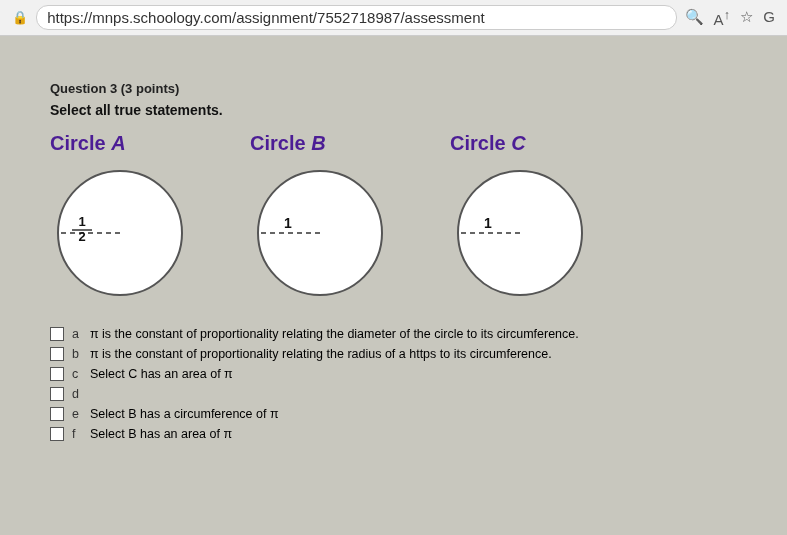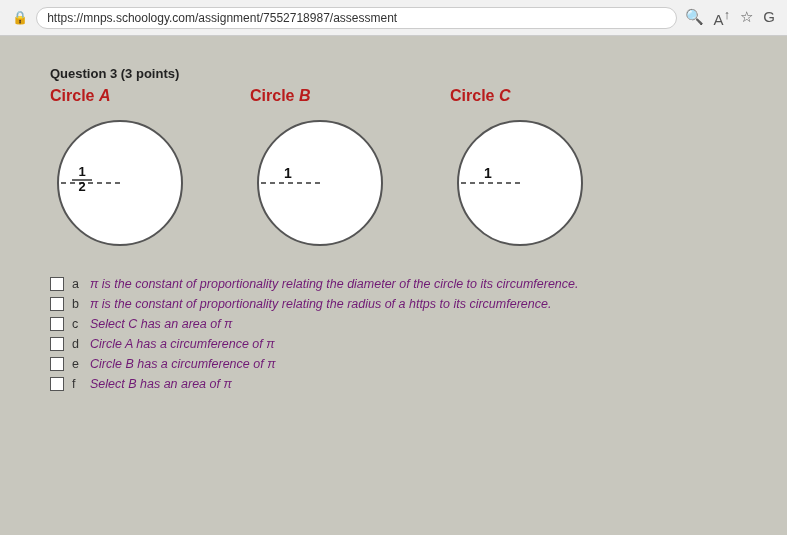--- a/index.html
+++ b/index.html
@@ -23,32 +23,32 @@
     .lock-icon {
       color: #555;
       font-size: 13px;
     }
     .url-bar {
       flex: 1;
       background: white;
       border: 1px solid #ccc;
       border-radius: 12px;
       padding: 3px 10px;
-      font-size: 12px;
+      font-size: 15px;
       color: #333;
     }
     .browser-icons {
       display: flex;
       gap: 10px;
       color: #555;
       font-size: 15px;
     }
     .content-area {
       background: #c8c7be;
-      padding: 30px 50px;
+      padding: 45px 50px;
       height: calc(535px - 36px);
       overflow-y: auto;
     }
     .question-label {
       font-size: 13px;
       font-weight: bold;
       color: #222;
       margin-bottom: 6px;
     }
     .question-prompt {
@@ -62,23 +62,23 @@
       gap: 60px;
       align-items: flex-start;
       margin-bottom: 24px;
     }
     .circle-group {
       display: flex;
       flex-direction: column;
       align-items: center;
     }
     .circle-title {
-      font-size: 16px;
-      font-weight: bold;
-      color: #b91c1c;
+      font-size: 20px;
+      font-weight: bold;
+      color: #4c1d95;
       margin-bottom: 8px;
       align-self: flex-start;
     }
     .circle-title em {
       font-style: italic;
     }
     .circle-container {
       position: relative;
       width: 140px;
       height: 140px;
@@ -130,41 +130,41 @@
       flex-shrink: 0;
       cursor: pointer;
     }
     .option-letter {
       font-size: 12.5px;
       color: #333;
       min-width: 10px;
     }
     .option-text {
       font-size: 12.5px;
-      color: #701a75;
-      font-style: italic;
+      color: #000000;
     }
   </style>
 </head>
 <body>
 
 <div class="browser-bar">
   <span class="lock-icon">🔒</span>
   <div class="url-bar">https://mnps.schoology.com/assignment/7552718987/assessment</div>
   <div class="browser-icons">
     <span>🔍</span>
     <span>A<sup>↑</sup></span>
     <span>☆</span>
     <span>G</span>
   </div>
 </div>
 
 <div class="content-area">
 
   <div class="question-label">Question 3 (3 points)</div>
+  <div class="question-prompt">Select all true statements.</div>
 
   <div class="circles-row">
 
     <div class="circle-group">
       <div class="circle-title">Circle <em>A</em></div>
       <div class="circle-container">
         <svg class="circle-svg" viewBox="0 0 140 140">
           <circle cx="70" cy="70" r="62" class="circle-inner"></circle>
 
           <line x1="70" y1="70" x2="8" y2="70" class="radius-line"></line>
@@ -212,26 +212,25 @@
       <span class="option-text">π is the constant of proportionality relating the radius of a https to its circumference.</span>
     </li>
     <li class="option-item">
       <div class="option-checkbox"></div>
       <span class="option-letter">c</span>
       <span class="option-text">Select C has an area of π</span>
     </li>
     <li class="option-item">
       <div class="option-checkbox"></div>
       <span class="option-letter">d</span>
-      <span class="option-text">Circle A has a circumference of π</span>
     </li>
     <li class="option-item">
       <div class="option-checkbox"></div>
       <span class="option-letter">e</span>
-      <span class="option-text">Circle B has a circumference of π</span>
+      <span class="option-text">Select B has a circumference of π</span>
     </li>
     <li class="option-item">
       <div class="option-checkbox"></div>
       <span class="option-letter">f</span>
       <span class="option-text">Select B has an area of π</span>
     </li>
   </ul>
 
 </div>
 

